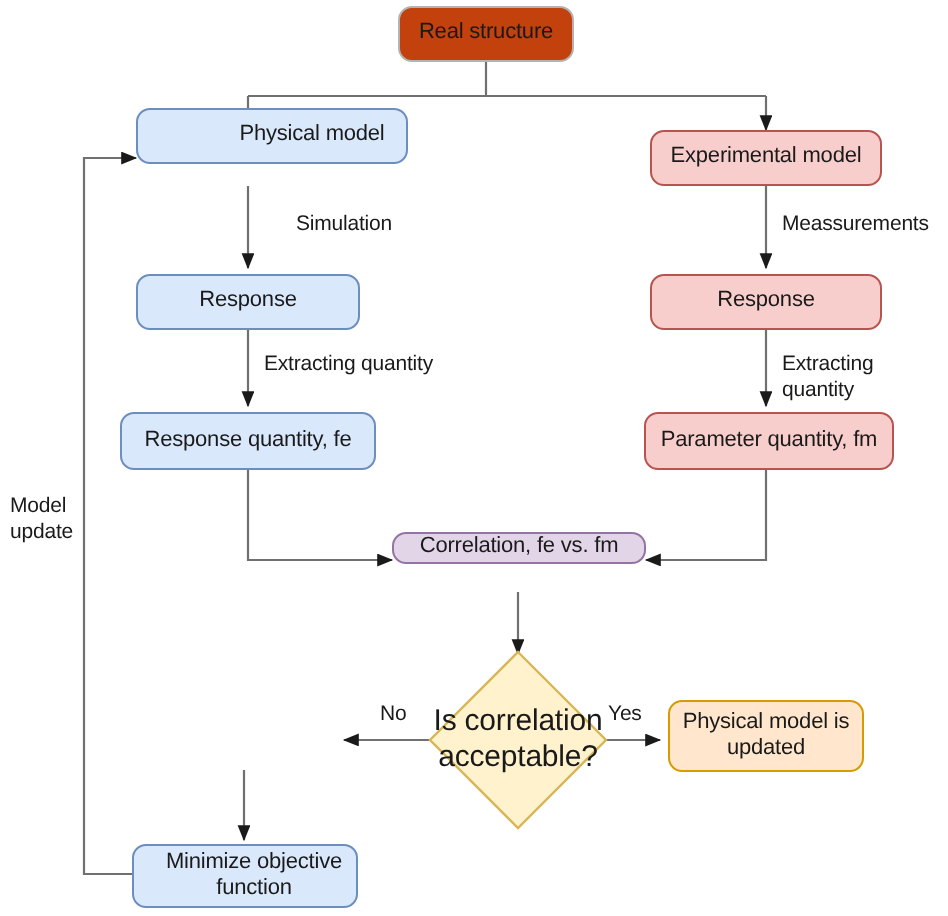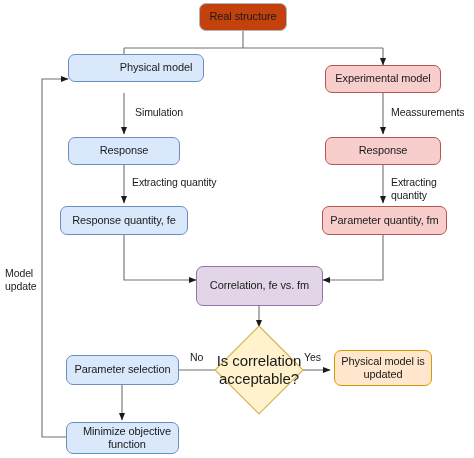--- a/index.html
+++ b/index.html
@@ -150,54 +150,51 @@
   </div>
 
   <div class="node n-pink" style="left:325px; top:137px; width:116px; height:28px;">
     <span>Response</span>
   </div>
 
   <div class="node n-pink" style="left:322px; top:206px; width:125px; height:29px;">
     <span>Parameter quantity, fm</span>
   </div>
 
-  <div class="node n-purple" style="left:196px; top:266px; width:127px; height:40px;">
+  <div class="node n-purple" style="left:196px; top:266px; width:127px; height:16px;">
     <span>Correlation, fe vs. fm</span>
   </div>
 
   <div class="decision" style="left:214px; top:325px; width:90px; height:90px;">
     <svg class="dia-shape" viewBox="0 0 90 90" xmlns="http://www.w3.org/2000/svg">
       <polygon points="45,1 89,45 45,89 1,45" fill="#fff2cc" stroke="#d6b656" stroke-width="1.2"></polygon>
     </svg>
     <span class="dia-text">Is correlation
 acceptable?</span>
   </div>
 
-  <div class="node n-blue" style="left:66px; top:355px; width:113px; height:30px;">
-    <span>Parameter selection</span>
-  </div>
 
   <div class="node n-blue" style="left:66px; top:422px; width:113px; height:32px;padding-left:13px;">
     <span>Minimize objective
 function</span>
   </div>
 
   <div class="node n-orange" style="left:334px; top:350px; width:98px; height:36px;">
     <span>Physical model is
 updated</span>
   </div>
 
-  <div class="edge-label" style="left:135px; top:106px;">Simulation</div>
+  <div class="edge-label" style="left:148px; top:106px;">Simulation</div>
 
   <div class="edge-label" style="left:391px; top:106px;">Meassurements</div>
 
   <div class="edge-label" style="left:132px; top:176px;">Extracting quantity</div>
 
   <div class="edge-label" style="left:391px; top:176px;">Extracting quantity</div>
 
-  <div class="edge-label" style="left:5px; top:247px; text-align:left;margin-top:20px;">Model
+  <div class="edge-label" style="left:5px; top:247px; text-align:left;">Model
 update</div>
 
   <div class="edge-label" style="left:190px; top:351px;">No</div>
 
   <div class="edge-label" style="left:304px; top:351px;">Yes</div>
 
 </div>
 
 </body></html>

